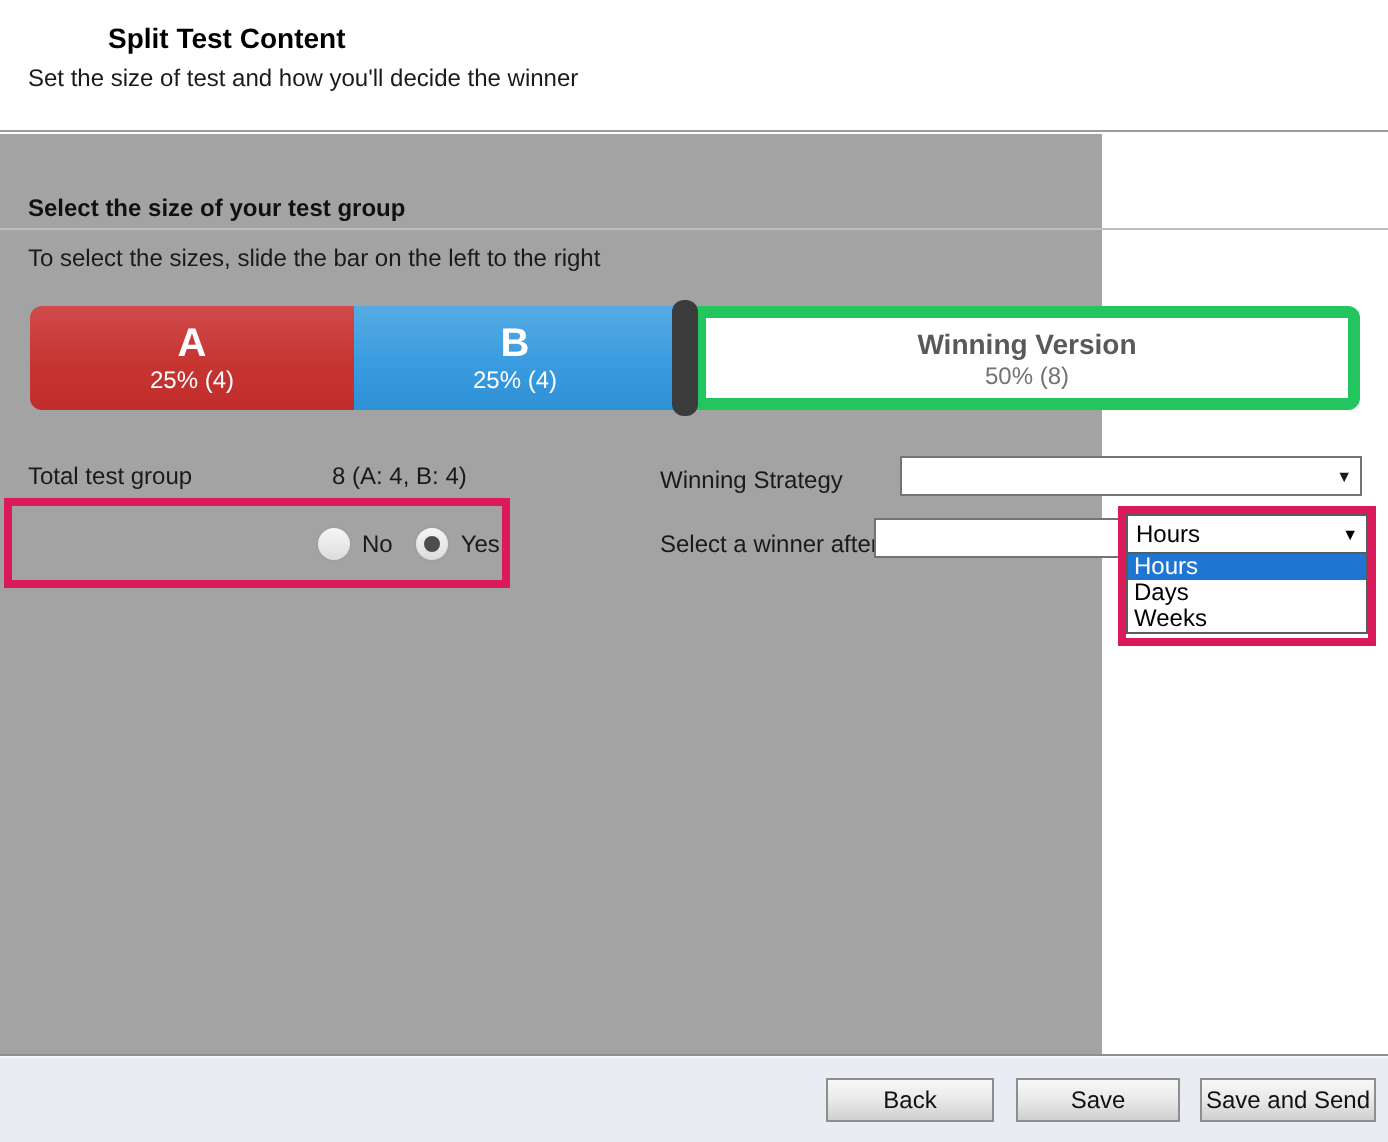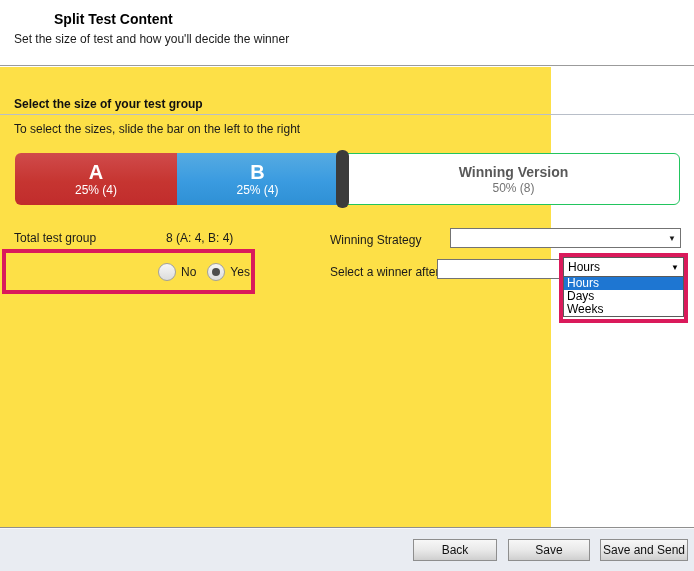--- a/index.html
+++ b/index.html
@@ -13,35 +13,35 @@
     background: #ffffff;
     overflow: hidden;
   }
 
   
   .hdr { position: absolute; left: 0; top: 0; width: 694px; height: 66px; background: #ffffff; border-bottom: 1px solid #9b9b9b; }
   .hdr-title { position: absolute; left: 14px; top: 11px; font-size: 14px; font-weight: bold; color: #000000; margin-left: 40px; }
   .hdr-sub   { position: absolute; left: 14px; top: 32px; font-size: 12px; color: #1a1a1a; }
 
   
-  .content { position: absolute; left: 0; top: 67px; width: 551px; height: 460px; background: #fde047; }
+  .content { position: absolute; left: 0; top: 67px; width: 551px; height: 460px; background: #a3a3a3; }
 
   .sec-heading { position: absolute; left: 14px; top: 30px; font-size: 12px; font-weight: bold; color: #111111; }
   .sec-underline { position: absolute; left: 0; top: 47px; width: 694px; border-top: 1px solid #b8bec8; }
   .sec-hint { position: absolute; left: 14px; top: 55px; font-size: 12px; color: #1a1a1a; }
 
   
   .splitbar { position: absolute; left: 15px; top: 86px; width: 665px; height: 52px; display: flex; align-items: stretch; }
   .seg { display: flex; flex-direction: column; align-items: center; justify-content: center; }
   .seg-a { width: 162px; background: linear-gradient(180deg, #d04b4b 0%, #c63531 55%, #c12c2c 100%); border-radius: 6px 0 0 6px; }
   .seg-b { width: 161px; background: linear-gradient(180deg, #56abe2 0%, #3a9be0 55%, #2e90d5 100%); }
   .seg-big { font-size: 20px; font-weight: bold; color: #ffffff; line-height: 22px; }
   .seg-small { font-size: 12px; color: #ffffff; line-height: 14px; }
   .handle { width: 13px; height: 58px; align-self: center; background: #3b3b3b; border-radius: 6px; z-index: 2; margin: 0 -2px; cursor: ew-resize; }
-  .seg-win { flex: 1; background: #ffffff; border: 1px solid #22c55e; border-radius: 0 6px 6px 0; }
+  .seg-win { flex: 1; background: #ffffff; border: 6px solid #22c55e; border-radius: 0 6px 6px 0; }
   .seg-win .w-title { font-size: 14px; font-weight: bold; color: #595959; line-height: 18px; }
   .seg-win .w-small { font-size: 12px; color: #737373; line-height: 15px; }
 
   
   .lbl { position: absolute; font-size: 12px; color: #1a1a1a; }
   .total-label { left: 14px; top: 164px; }
   .total-value { left: 166px; top: 164px; }
   .ws-label { left: 330px; top: 166px; }
   .swa-label { left: 330px; top: 198px; }
 

